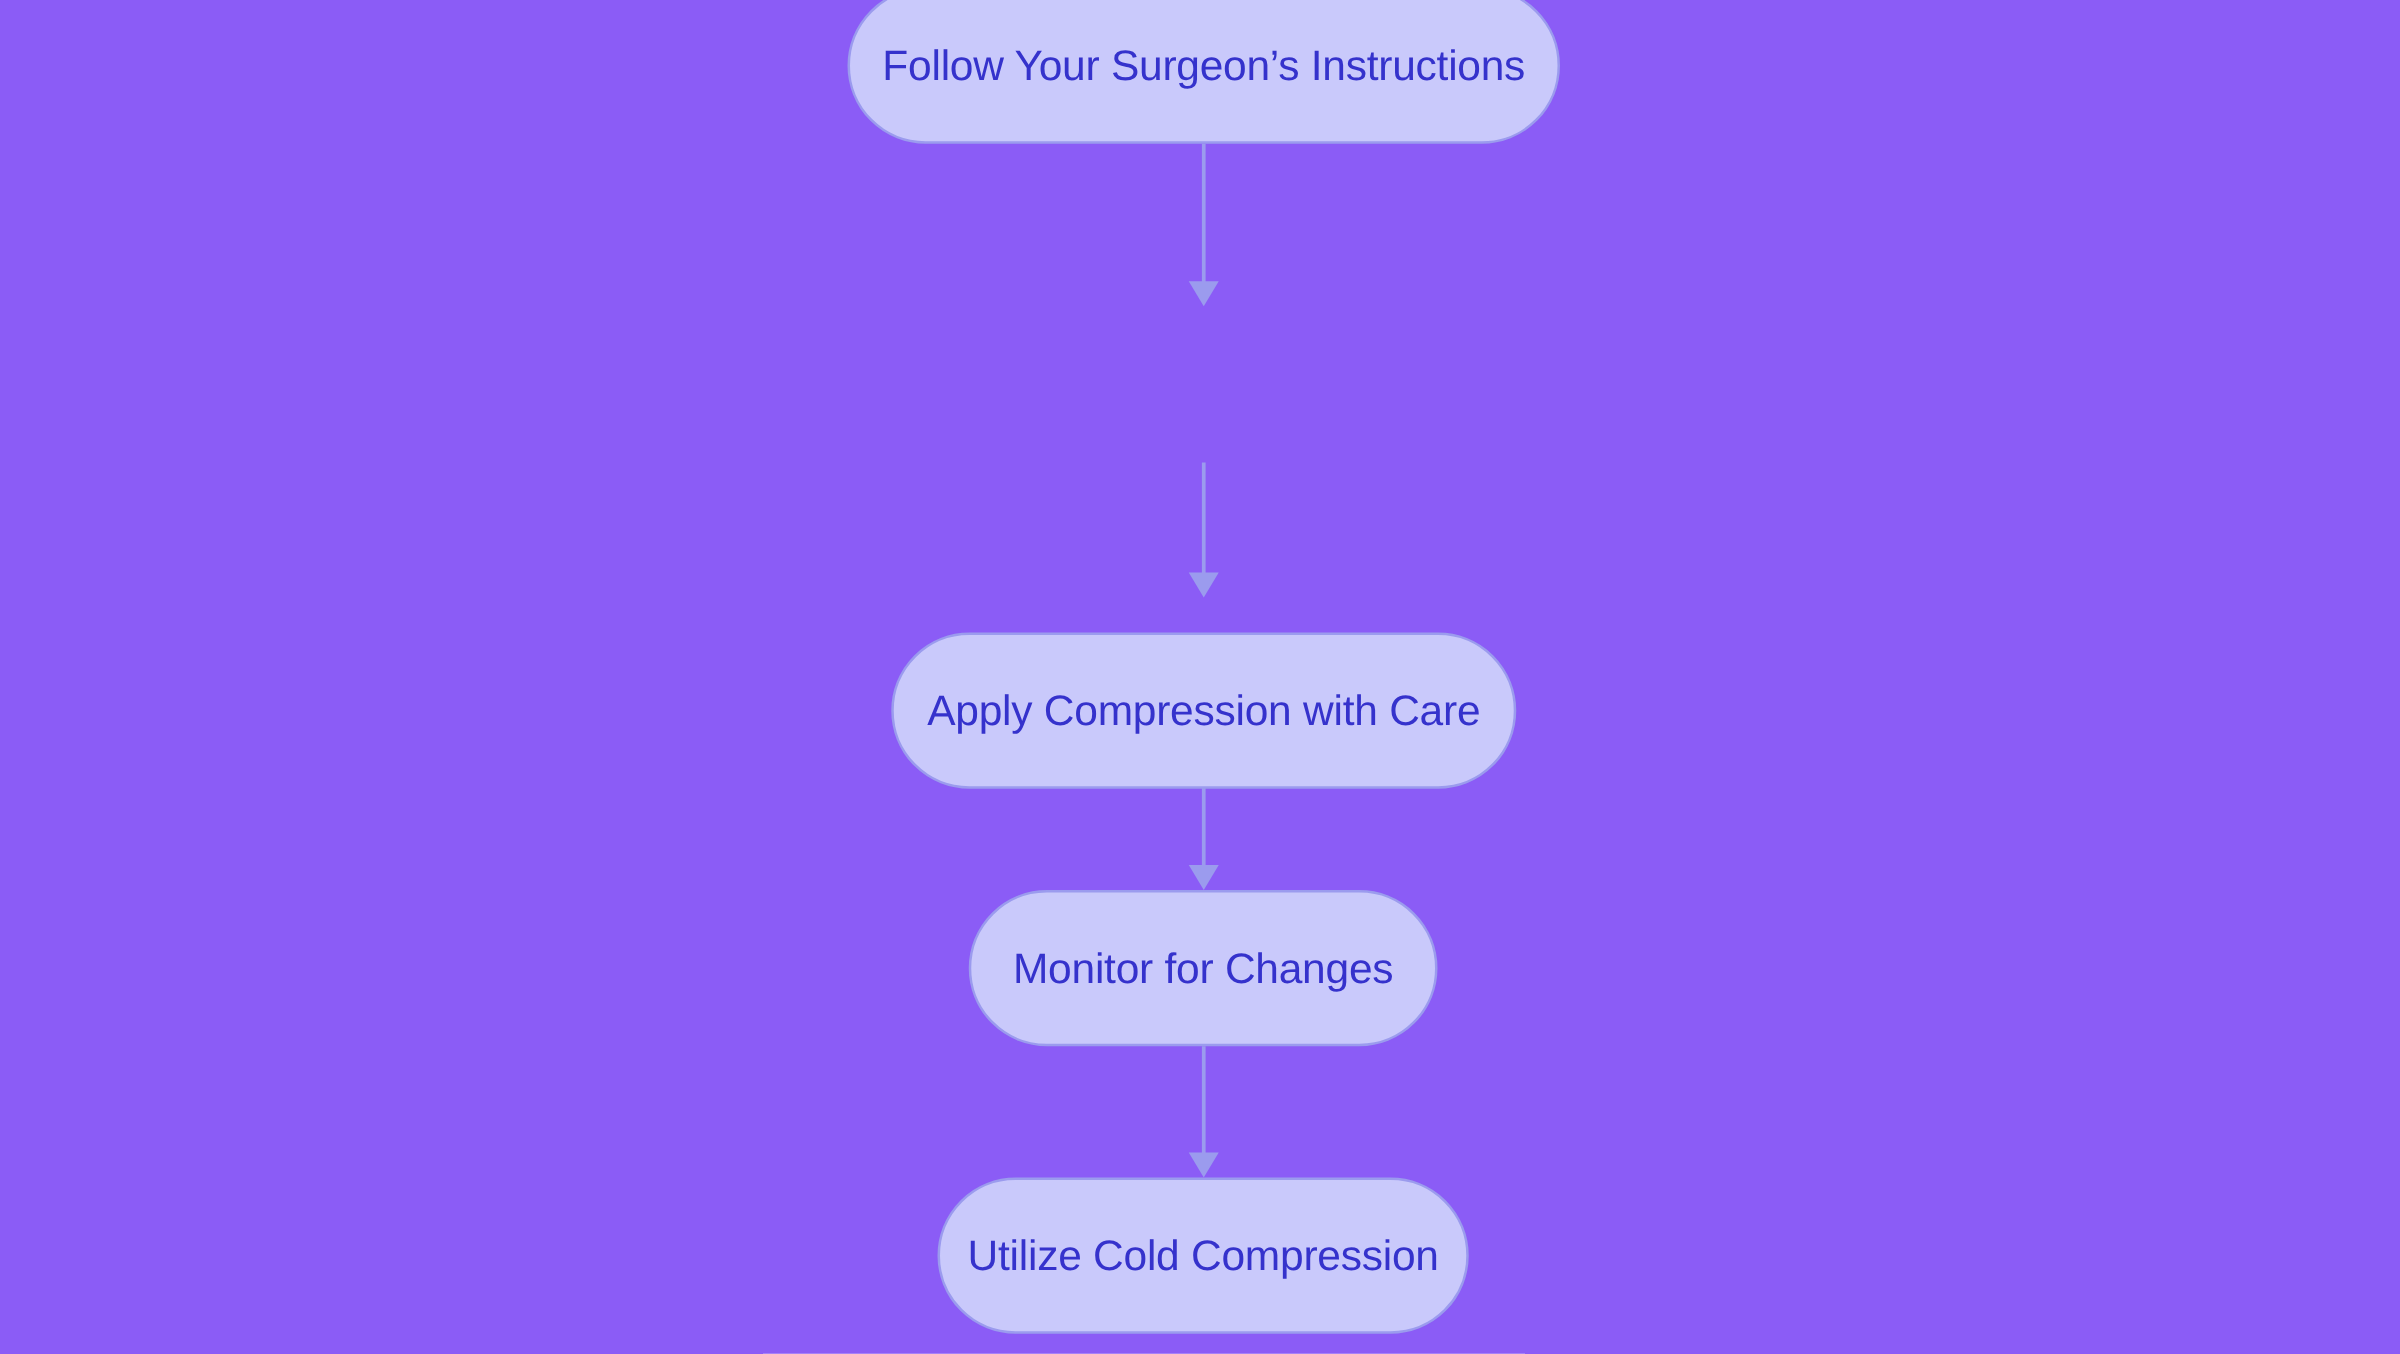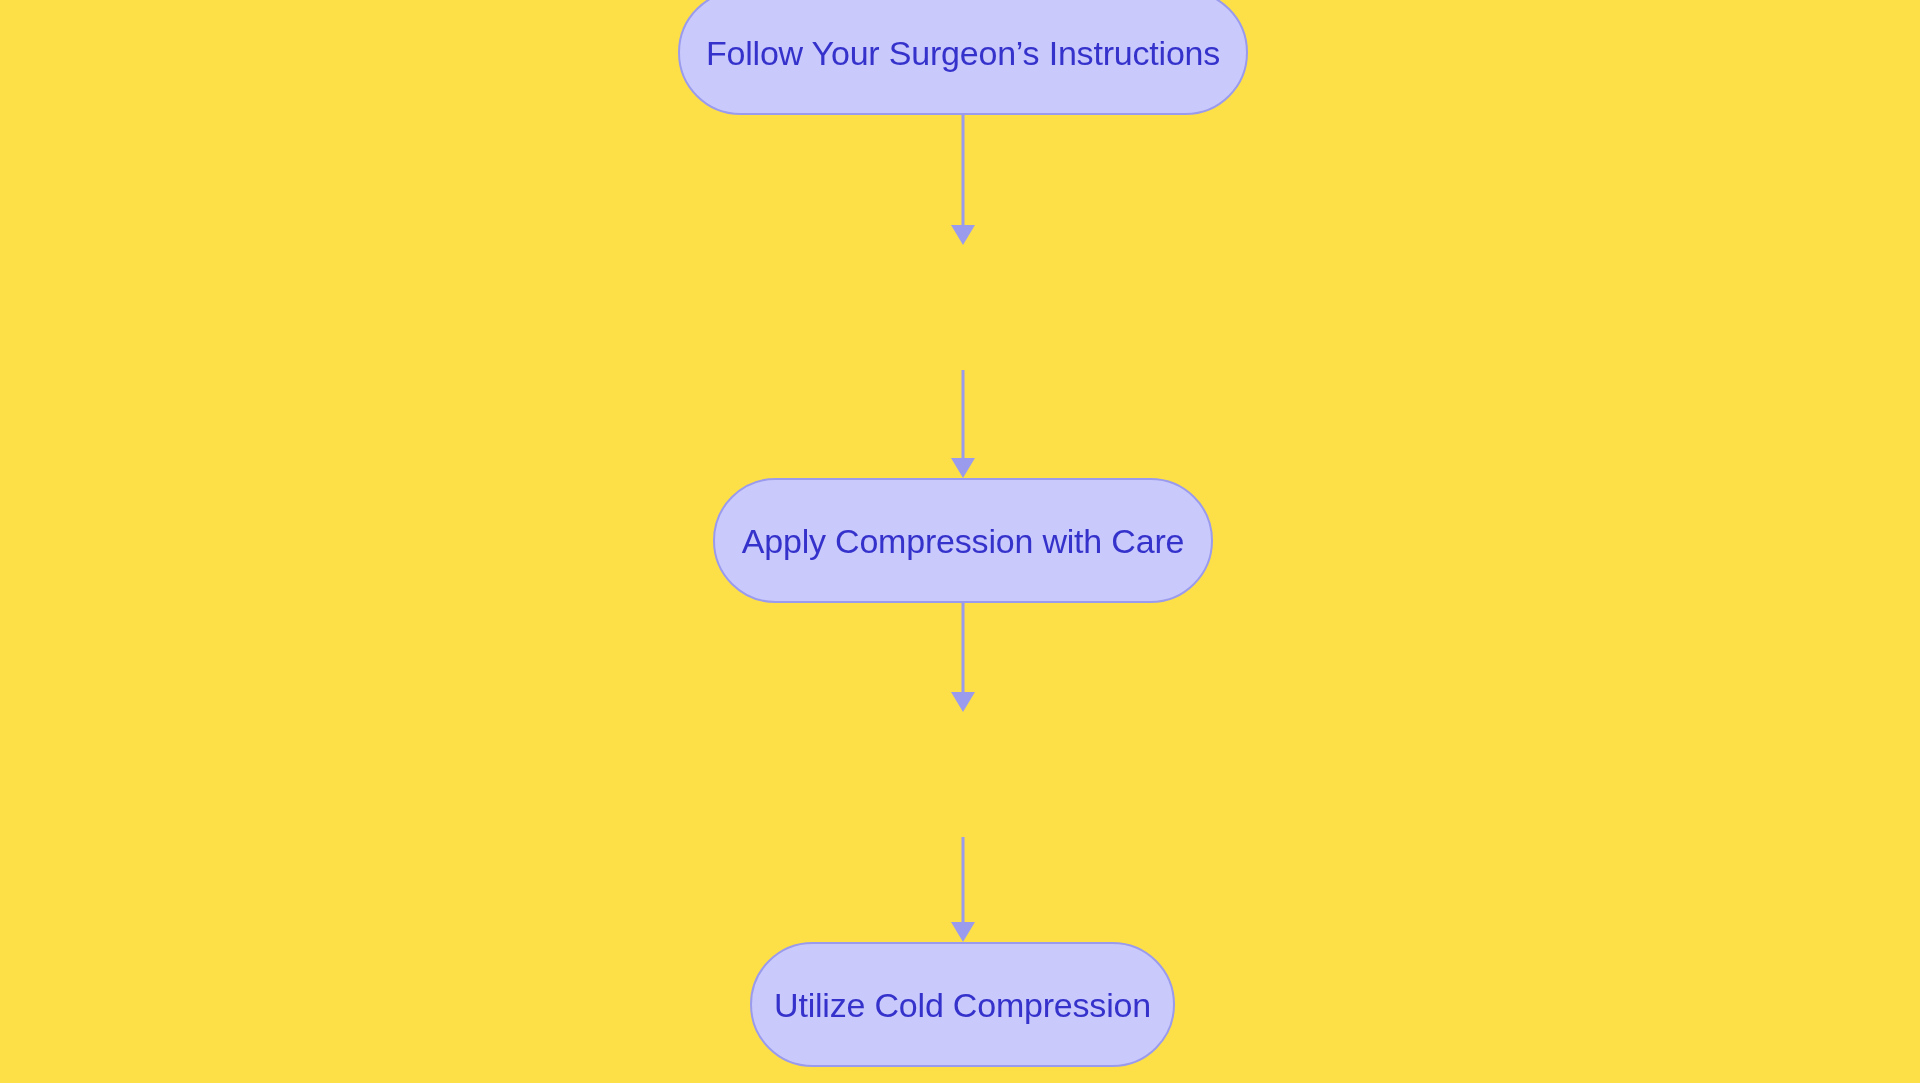--- a/index.html
+++ b/index.html
@@ -12,21 +12,21 @@
     width: 1920px;
     height: 1083px;
     overflow: hidden;
     font-family: "Liberation Sans", "DejaVu Sans", sans-serif;
   }
 
   #flowchart-canvas {
     position: relative;
     width: 1920px;
     height: 1083px;
-    background: #fde047;
+    background: #8b5cf6;
   }
 
   
   .node {
     position: absolute;
     box-sizing: border-box;
     height: 125px;
     background: #c9c9fb;
     border: 2px solid #9b9bee;
     border-radius: 62.5px;
@@ -43,21 +43,21 @@
   }
 
   .node-label {
     display: block;
     padding: 0 10px;
   }
 
   
   #node-0 { width: 570px; left: 678px;  top: -10px; }
   #node-1 { width: 555px; left: 685px;  top: 245px; }
-  #node-2 { width: 500px; left: 713px;  top: 478px; }
+  #node-2 { width: 500px; left: 713px;  top: 506px; }
   #node-3 { width: 375px; left: 775px;  top: 712px; }
   #node-4 { width: 425px; left: 750px;  top: 942px; }
 
   
   #connector-layer {
     position: absolute;
     left: 0;
     top: 0;
     width: 1920px;
     height: 1083px;
@@ -103,18 +103,21 @@
 
   <div class="node" id="node-0">
     <span class="node-label">Follow Your Surgeon’s Instructions</span>
   </div>
 
 
   <div class="node" id="node-2">
     <span class="node-label">Apply Compression with Care</span>
   </div>
 
+  <div class="node" id="node-3">
+    <span class="node-label">Monitor for Changes</span>
+  </div>
 
   <div class="node" id="node-4">
     <span class="node-label">Utilize Cold Compression</span>
   </div>
 
 </div>
 
 </body></html>

